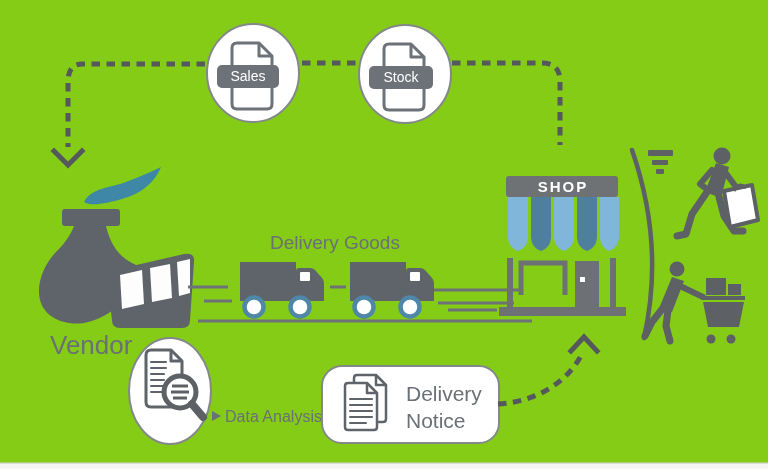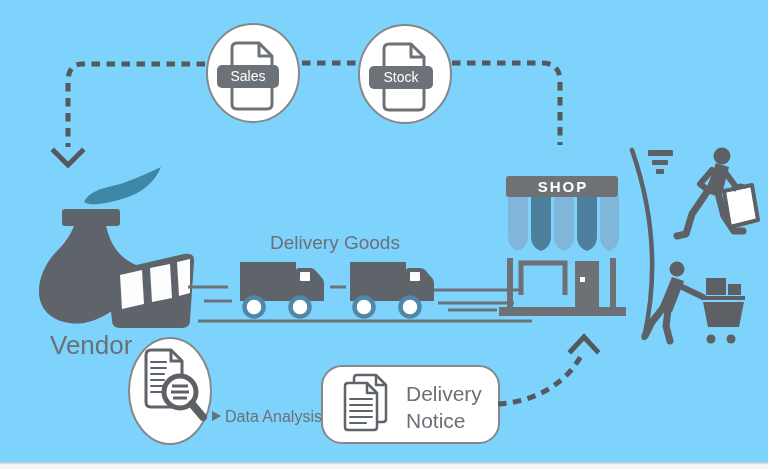--- a/index.html
+++ b/index.html
@@ -1,18 +1,18 @@
 <!DOCTYPE html>
 <html><head>
 <meta charset="utf-8">
 <style>
   html,body{margin:0;padding:0;background:#ffffff;}
   .canvas{
     position:relative;width:768px;height:469px;
-    background:#7dd3fc;overflow:hidden;
+    background:#84cc16;overflow:hidden;
     font-family:"Liberation Sans",sans-serif;
   }
   svg{position:absolute;left:0;top:0;}
   svg text{font-family:"Liberation Sans",sans-serif;}
   .badge-label{fill:#ffffff;font-size:14px;font-weight:500;}
   .shop-label{fill:#ffffff;font-size:15px;font-weight:bold;letter-spacing:2px;}
   .vendor-label{fill:#6b7076;font-size:26px;}
   .goods-label{fill:#6b7076;font-size:19px;}
   .analysis-label{fill:#6b7076;font-size:16px;}
   .notice-label{fill:#6b7076;font-size:21px;}

